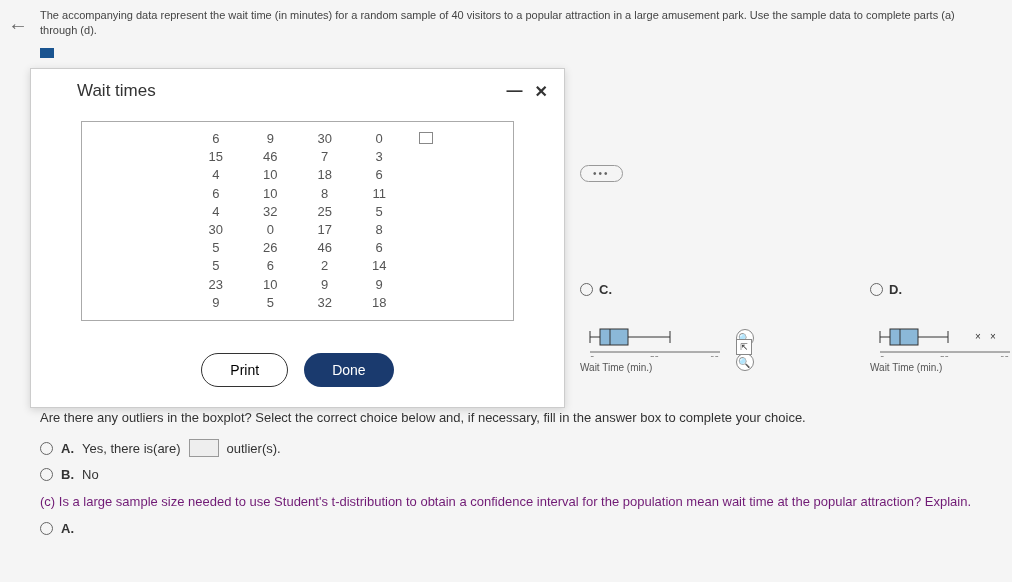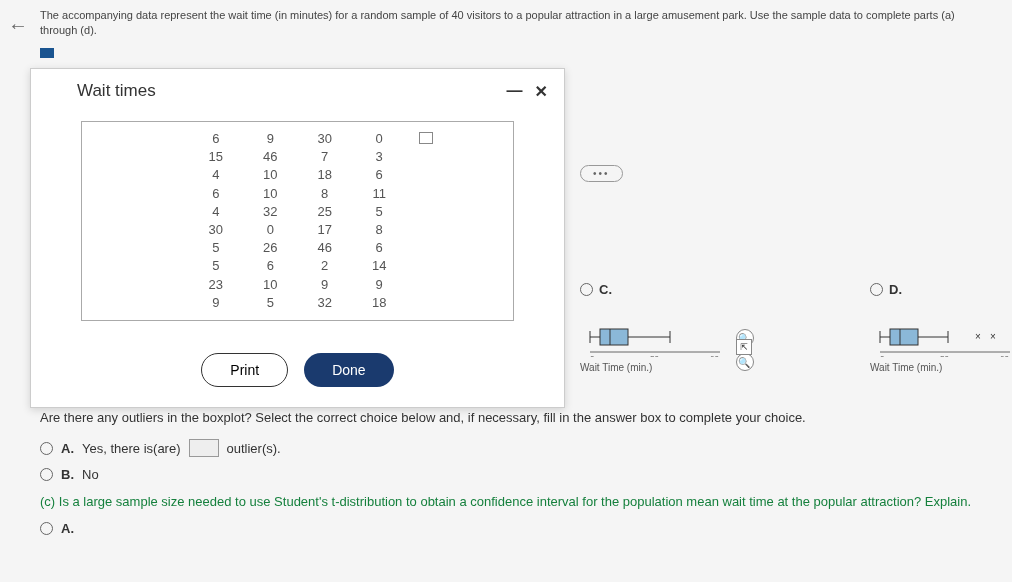--- a/index.html
+++ b/index.html
@@ -31,21 +31,21 @@
 .boxplot-svg { width: 150px; height: 40px; }
 .axis-label { font-size: 10px; color: #555; text-align: left; margin-top: 2px; }
 .zoom-controls { position: absolute; right: -24px; top: 12px; display: flex; flex-direction: column; gap: 6px; }
 .zoom-btn { width: 18px; height: 18px; border: 1px solid #888; border-radius: 50%; display: flex; align-items: center; justify-content: center; font-size: 10px; cursor: pointer; background: #fff; }
 .popout-btn { width: 16px; height: 16px; border: 1px solid #888; display: flex; align-items: center; justify-content: center; font-size: 9px; cursor: pointer; background: #fff; position: absolute; right: -22px; bottom: 18px; }
 .bottom-section { position: absolute; left: 40px; top: 410px; right: 12px; }
 .question-text { font-size: 13px; color: #333; margin-bottom: 14px; }
 .answer-option { display: flex; align-items: center; gap: 8px; margin-bottom: 10px; font-size: 13px; }
 .answer-option .radio { flex-shrink: 0; }
 .input-box { width: 30px; height: 18px; border: 1px solid #999; background: #eee; display: inline-block; vertical-align: middle; }
-.part-c { font-size: 13px; color: #15803d; margin-top: 12px; margin-bottom: 12px; }
+.part-c { font-size: 13px; color: #701a75; margin-top: 12px; margin-bottom: 12px; }
 </style>
 </head>
 <body>
 
 <span class="back-arrow">←</span>
 
 <div class="main-content">
   <p class="problem-text">The accompanying data represent the wait time (in minutes) for a random sample of 40 visitors to a popular attraction in a large amusement park. Use the sample data to complete parts (a) through (d).</p>
   <div>
     <span class="data-link-icon"></span>

